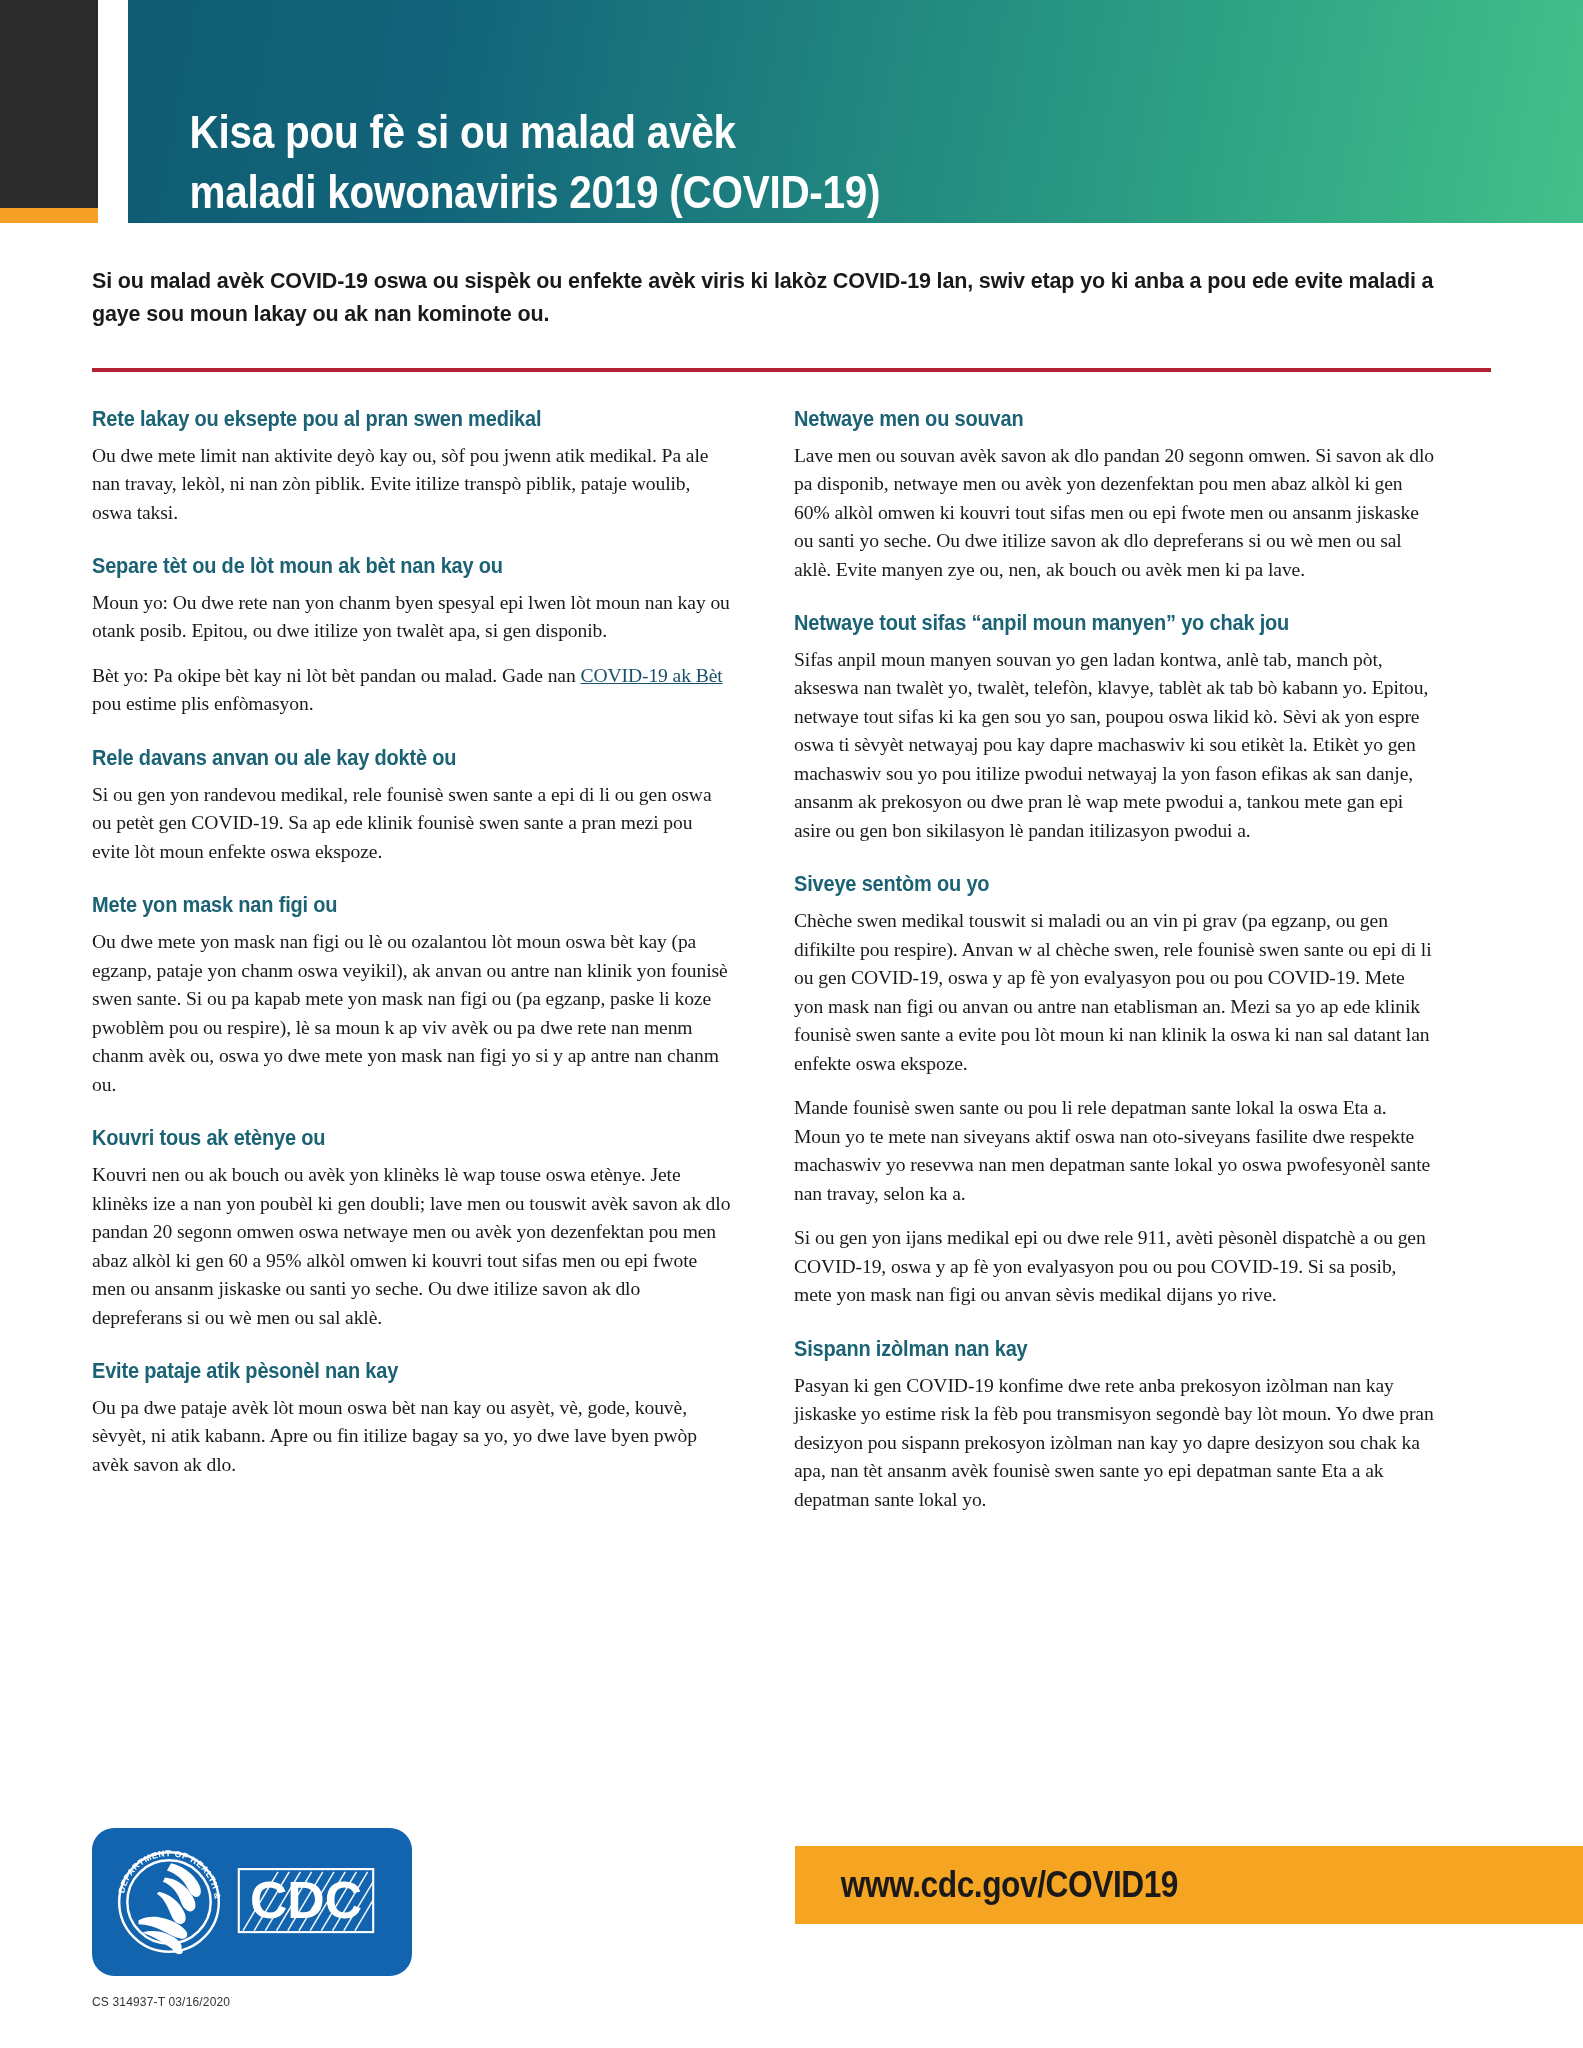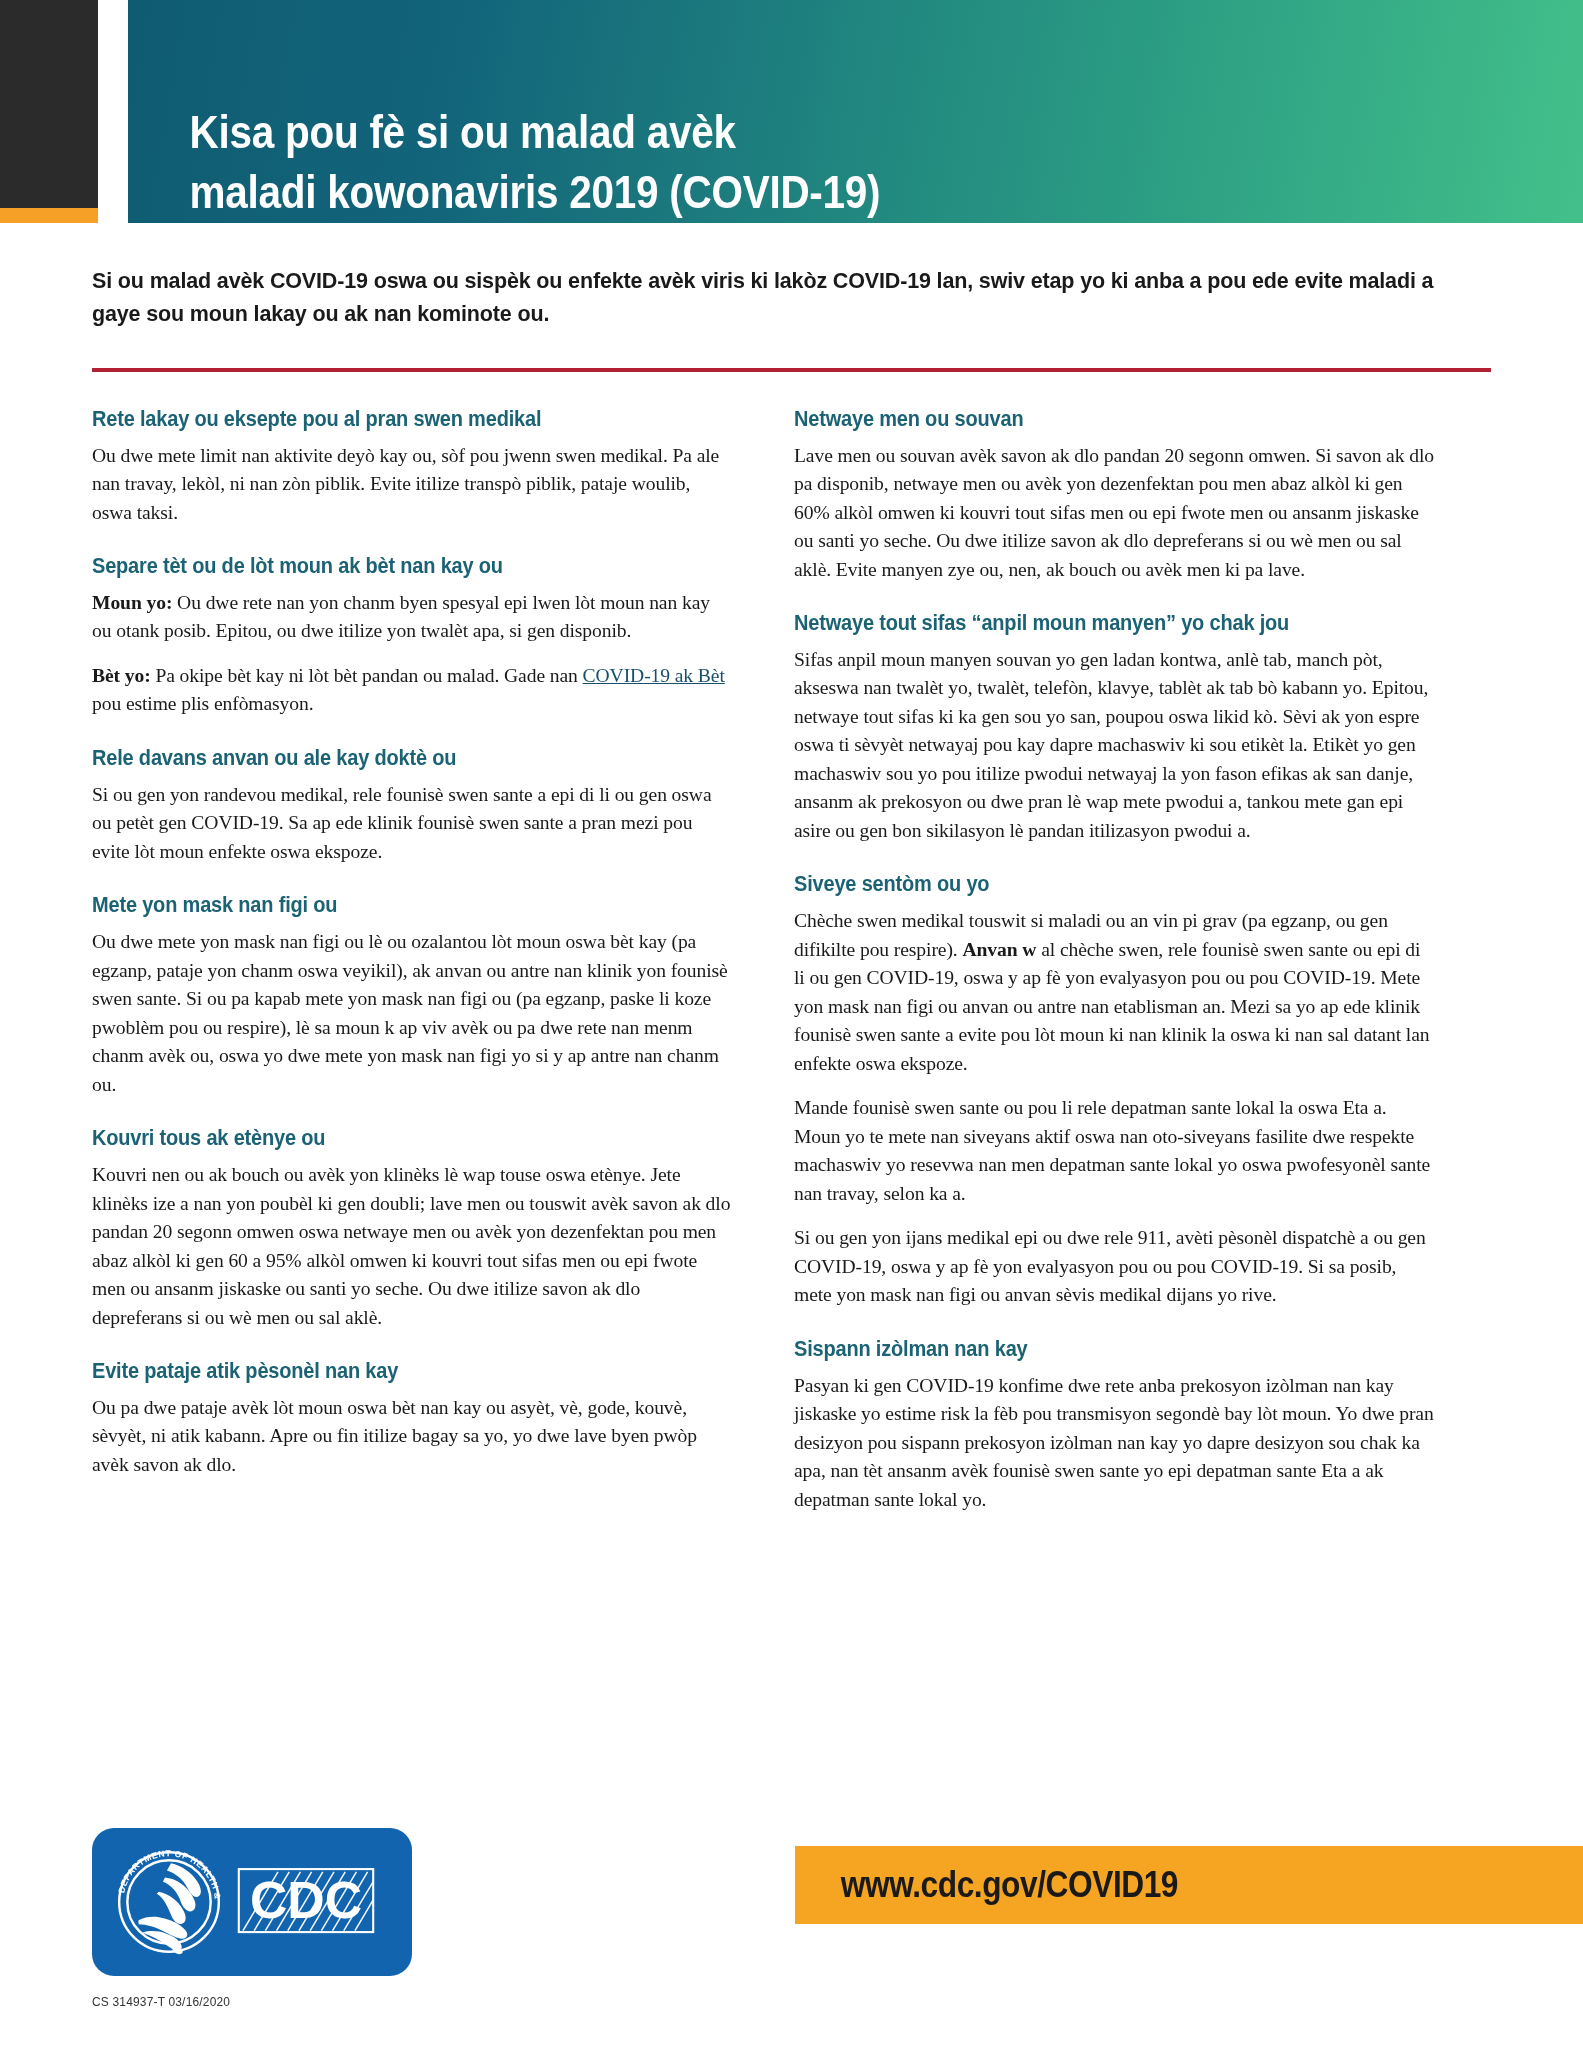--- a/index.html
+++ b/index.html
@@ -101,21 +101,21 @@
   p.body {
     font-family: "Liberation Serif", serif;
     font-size: 19.6px;
     line-height: 1.455;
     color: #1a1a1a;
     letter-spacing: -0.1px;
     margin-bottom: 8px;
   }
   p.body + p.body { margin-top: 16px; }
 
-  .lead { font-weight: bold; }
+  .lead { font-weight: normal; }
   .inline-link {
     color: #18506b;
     text-decoration: underline;
   }
 
   .block { margin-bottom: 26px; }
   .block:last-child { margin-bottom: 0; }
 
   
   .footer {
@@ -186,21 +186,21 @@
   <div class="intro">Si ou malad avèk COVID-19 oswa ou sispèk ou enfekte avèk viris ki lakòz COVID-19 lan, swiv etap yo ki anba a pou ede evite maladi a gaye sou moun lakay ou ak nan kominote ou.</div>
 
   <div class="divider"></div>
 
   <div class="columns">
 
     <div class="col">
 
       <div class="block">
         <h2 class="sec-head">Rete lakay ou eksepte pou al pran swen medikal</h2>
-        <p class="body">Ou dwe mete limit nan aktivite deyò kay ou, sòf pou jwenn swen medikal. Pa ale nan travay, lekòl, ni nan zòn piblik. Evite itilize transpò piblik, pataje woulib, oswa taksi.</p>
+        <p class="body">Ou dwe mete limit nan aktivite deyò kay ou, sòf pou jwenn atik medikal. Pa ale nan travay, lekòl, ni nan zòn piblik. Evite itilize transpò piblik, pataje woulib, oswa taksi.</p>
       </div>
 
       <div class="block">
         <h2 class="sec-head">Separe tèt ou de lòt moun ak bèt nan kay ou</h2>
         <p class="body"><span class="lead">Moun yo:</span><span> Ou dwe rete nan yon chanm byen spesyal epi lwen lòt moun nan kay ou otank posib. Epitou, ou dwe itilize yon twalèt apa, si gen disponib.</span></p>
         <p class="body"><span class="lead">Bèt yo:</span><span> Pa okipe bèt kay ni lòt bèt pandan ou malad. Gade nan </span><a class="inline-link" href="#">COVID-19 ak Bèt</a><span> pou estime plis enfòmasyon.</span></p>
       </div>
 
       <div class="block">
         <h2 class="sec-head">Rele davans anvan ou ale kay doktè ou</h2>

